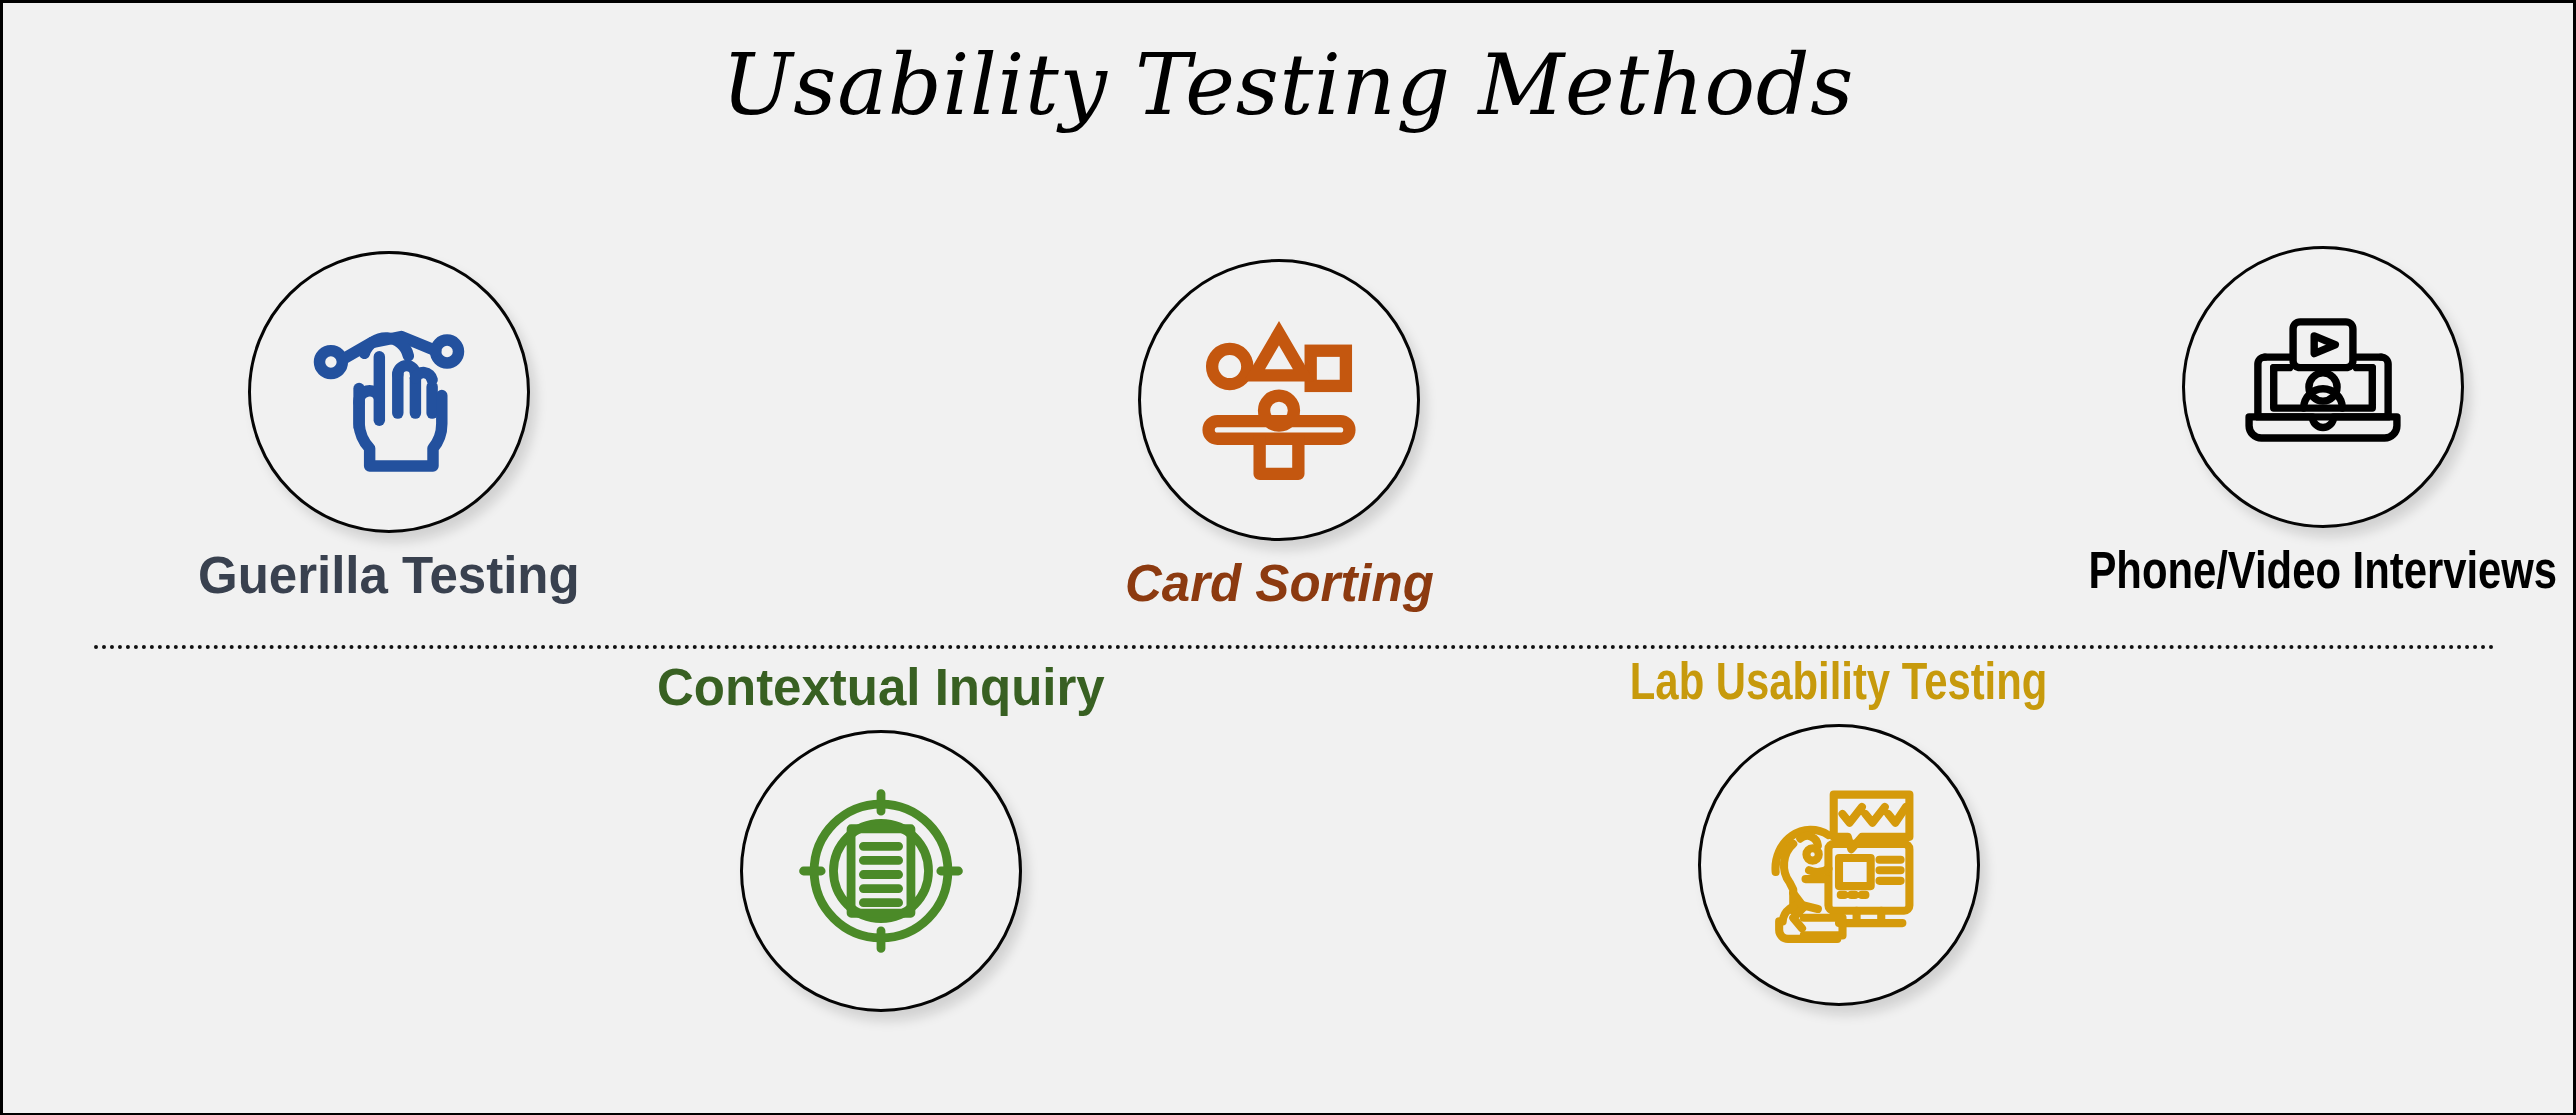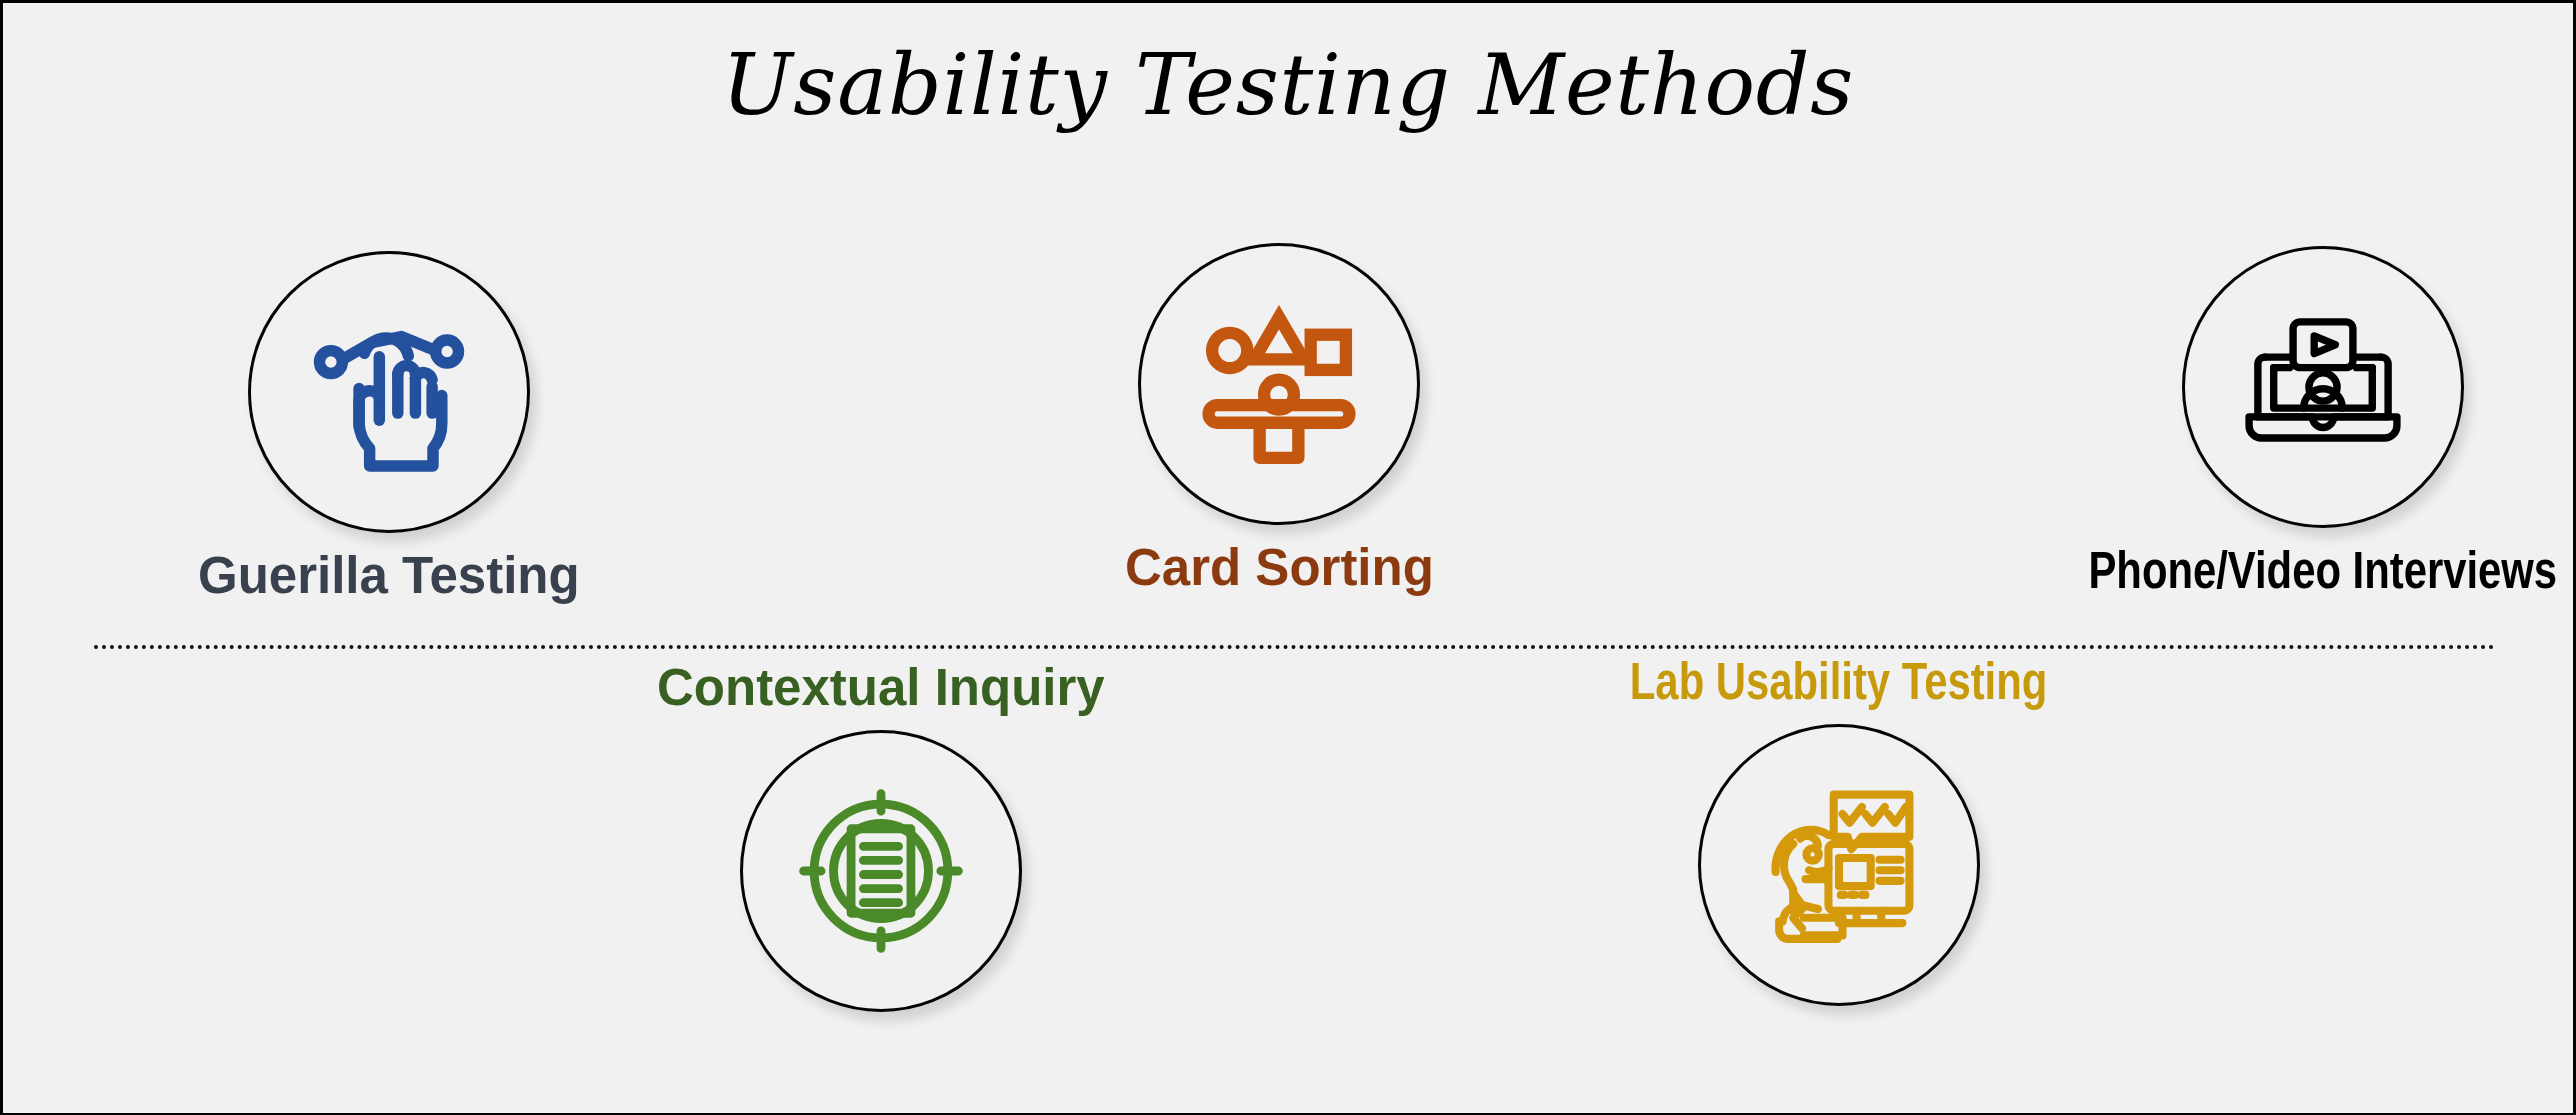--- a/index.html
+++ b/index.html
@@ -84,21 +84,21 @@
     font-family: "Liberation Sans Narrow", "Liberation Sans", sans-serif;
     transform: scaleX(0.82);
   }
   .item.labels-above .label {
     margin-top: 0;
     margin-bottom: 17px;
   }
 
   
   #item-guerilla      { left: 195px;  top: 248px; }
-  #item-cardsorting   { left: 1122px; top: 240px; }
+  #item-cardsorting   { left: 1122px; top: 256px; font-style: italic; }
   #item-phonevideo    { left: 2034px; top: 243px; }
   #item-contextual    { left: 654px; top: 659px; }
   #item-lab           { left: 1581px; top: 653px; }
 </style>
 </head>
 <body>
 
 <div class="canvas">
 
   <div class="title">Usability Testing Methods</div>

